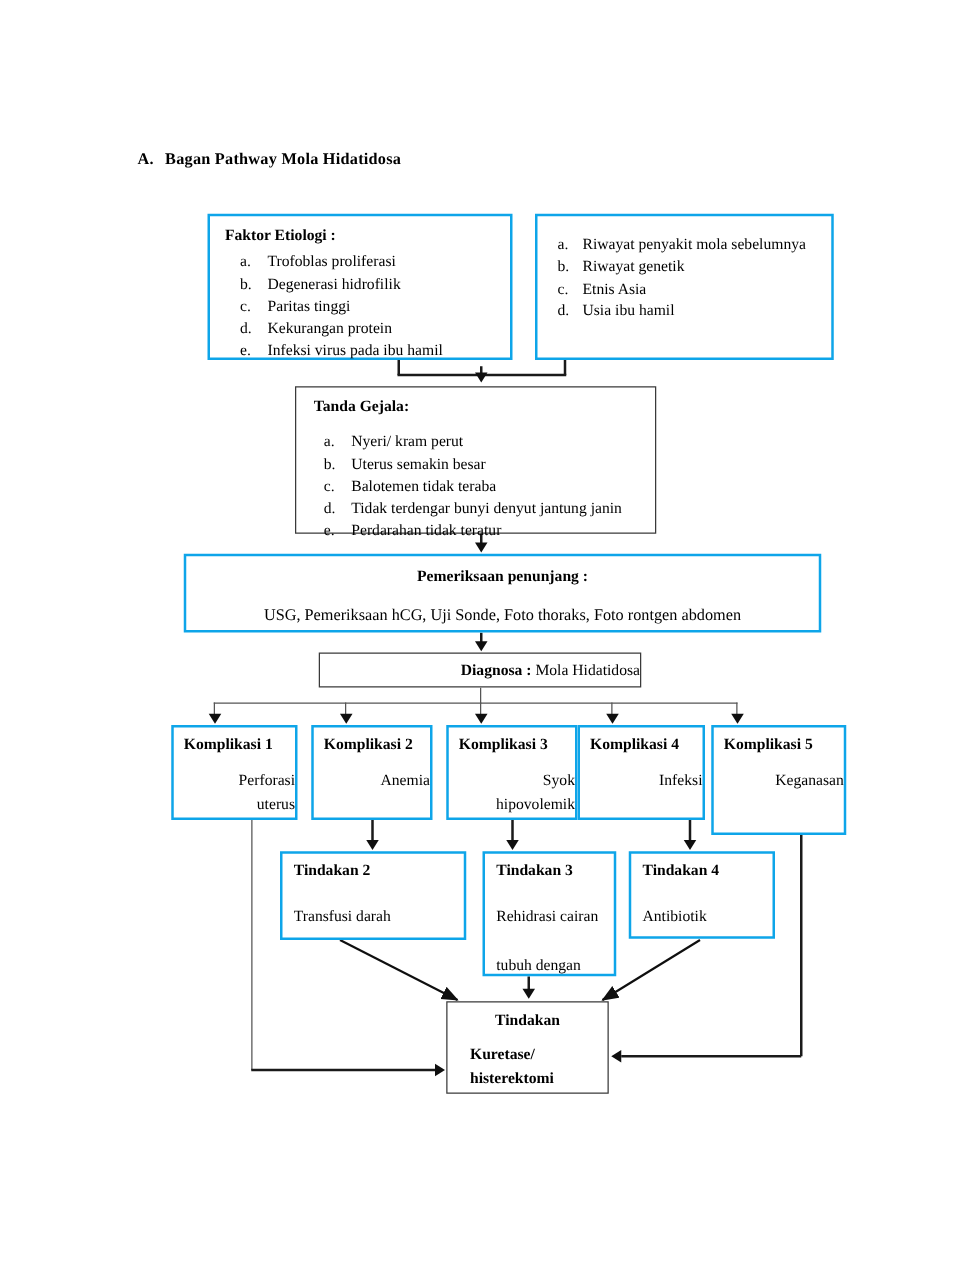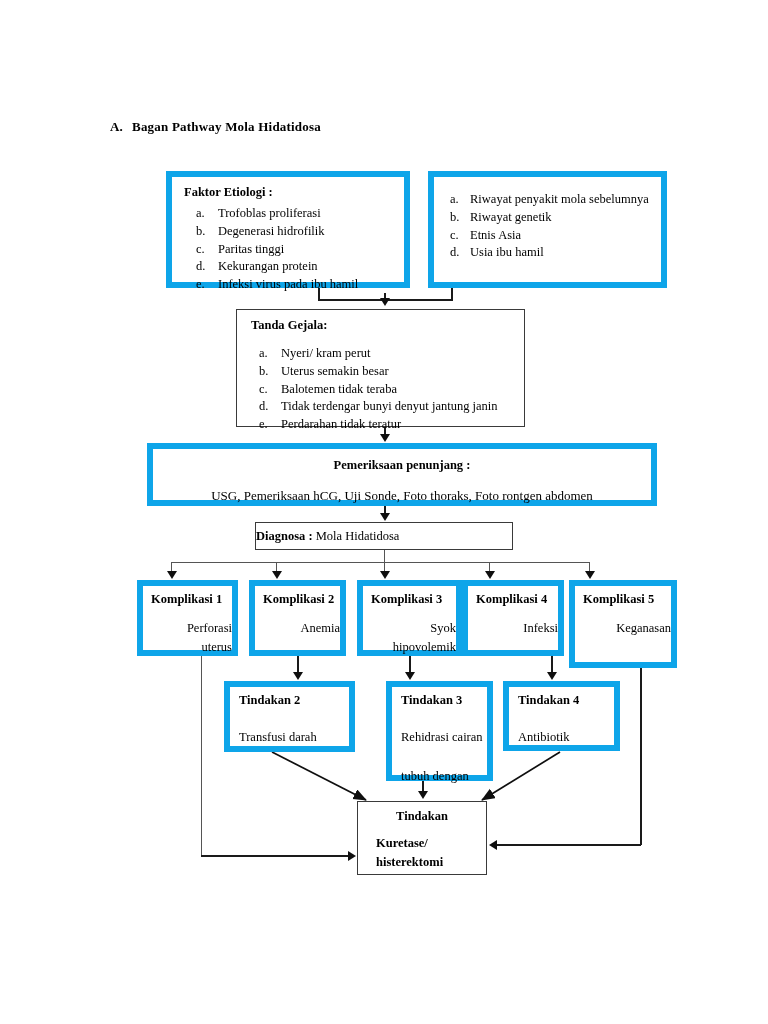--- a/index.html
+++ b/index.html
@@ -25,21 +25,21 @@
   }
 
   
   .box {
     position: absolute;
     box-sizing: border-box;
     border: 1.5px solid #3a3a3a;
     background: #ffffff;
     z-index: 5;
   }
-  .box.thick { border: 6px solid #0ea5e9; font-family: Liberation Serif, serif; }
+  .box.thick { border: 2px solid #0ea5e9; font-family: Liberation Serif, serif; }
 
   .box-title {
     font-weight: bold;
     font-size: 12.5px;
     line-height: 1.2;
   }
   .box-body {
     font-size: 12.5px;
     line-height: 1.38;
   }
@@ -108,21 +108,21 @@
   #box-pemeriksaan .pb {
     text-align: center;
     font-size: 13px;
     margin-top: 15px;
   }
 
   #box-diagnosa {
     left: 255px; top: 522px; width: 258px; height: 28px;
     display: flex;
     align-items: center;
-    justify-content: flex-start;
+    justify-content: flex-end;
   }
   #box-diagnosa .dtext { font-size: 12.5px; white-space: nowrap; }
   #box-diagnosa .dtext b { font-weight: bold; }
 
   
   .kbox { padding: 6px 0 13px 8px; }
   .kbox .box-title { margin-bottom: 4px; }
   .kbox .box-body { margin-top: 12px; text-align: right; }
   .kbox .box-body .ln { display: block; line-height: 1.55; }
 
@@ -131,21 +131,21 @@
   #box-komp3 { left: 357px; top: 580px; width: 105px; height: 76px; }
   #box-komp4 { left: 462px; top: 580px; width: 102px; height: 76px; }
   #box-komp5 { left: 569px; top: 580px; width: 108px; height: 88px; }
 
   
   .tbox { padding: 6px 0 0 9px; }
   .tbox .box-title { margin-bottom: 4px; }
   .tbox .box-body { margin-top: 10px; }
   .tbox .box-body .ln { display: block; line-height: 1.5; margin-top: 20px; }
 
-  #box-tind2 { left: 224px; top: 681px; width: 131px; height: 71px; }
+  #box-tind2 { left: 224px; top: 681px; width: 149px; height: 71px; }
   #box-tind3 { left: 386px; top: 681px; width: 107px; height: 100px; }
   #box-tind4 { left: 503px; top: 681px; width: 117px; height: 70px; }
 
   #box-tindakan {
     left: 357px; top: 801px; width: 130px; height: 74px;
     padding: 0;
   }
   #box-tindakan .mt {
     text-align: center;
     font-weight: bold;

